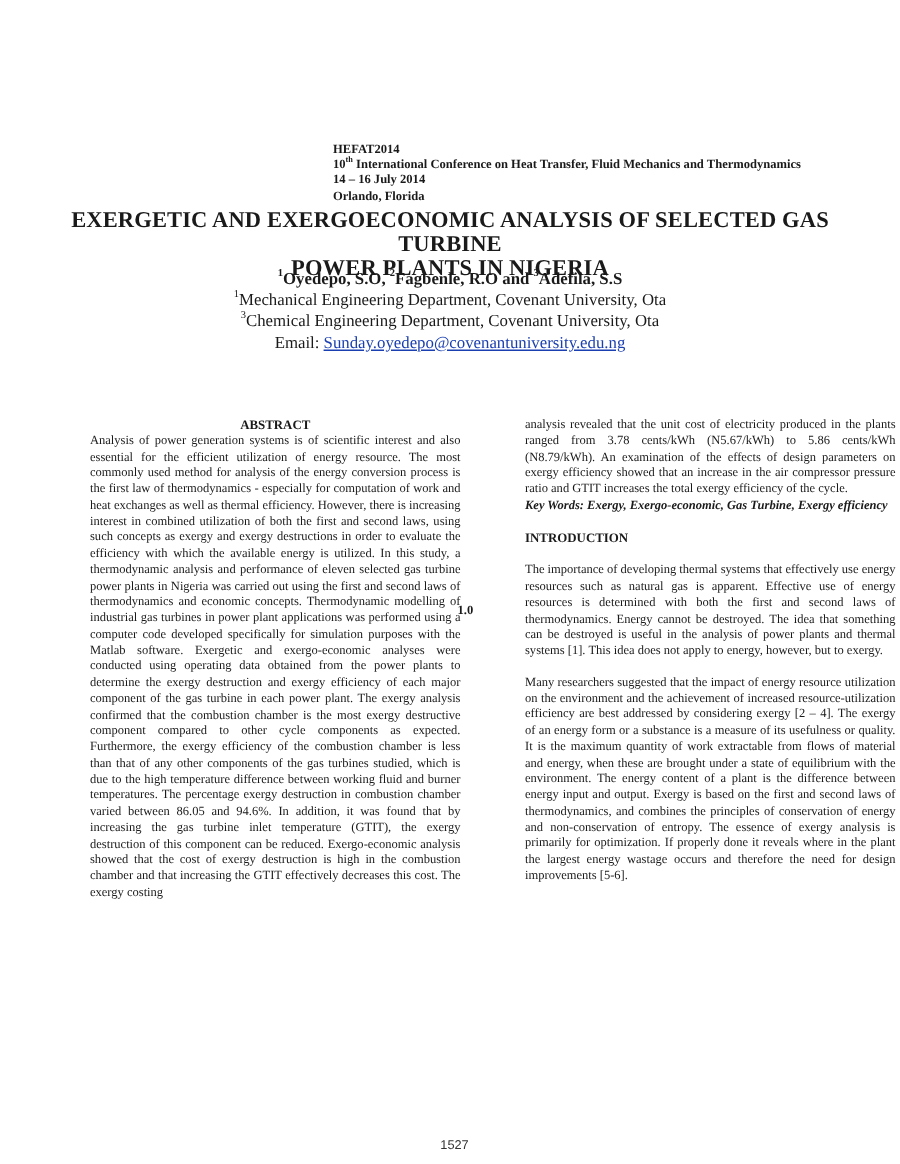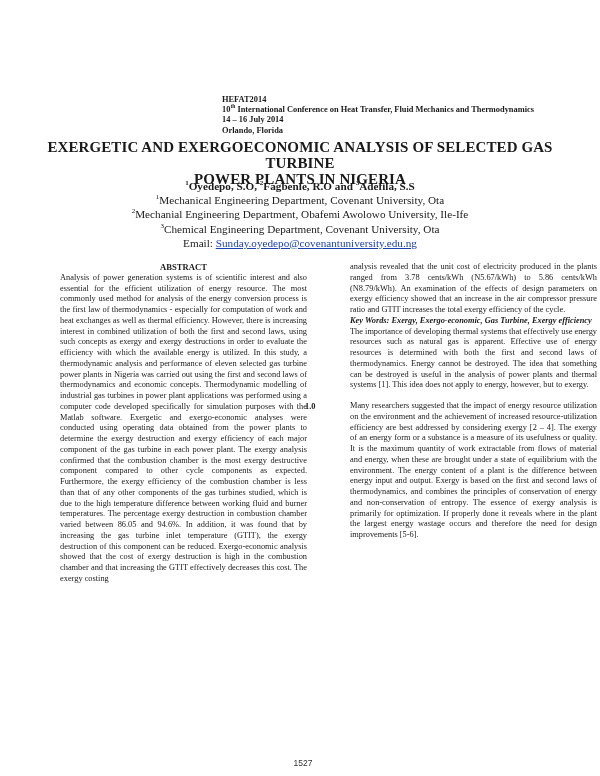--- a/index.html
+++ b/index.html
@@ -4,21 +4,21 @@
 <style>
   html, body { margin:0; padding:0; background:#ffffff; }
   body { width:600px; height:776px; position:relative; overflow:hidden; color:#1a1a1a; font-family:"Liberation Serif", serif; }
   .header { position:absolute; right:66px; top:95px; font-weight:bold; font-size:8.4px; line-height:10.2px;margin-left:42px; }
   .header sup { font-size:5.5px; vertical-align:super; line-height:0; }
   .title { position:absolute; left:40px; width:520px; top:139px; text-align:center; font-weight:bold; font-size:15px; line-height:16px; letter-spacing:0.1px; }
   .authors { position:absolute; left:40px; width:520px; top:179px; text-align:center; font-size:11.2px; line-height:14.2px; }
   .authors .names { font-weight:bold; }
   .authors sup { font-size:7px; line-height:0; }
   .authors a { color:#1a3fb0; text-decoration:underline; }
-  .col { position:absolute; top:262px; width:247px; font-size:8.35px; line-height:10.75px; text-align:justify; }
+  .col { position:absolute; top:278px; width:247px; font-size:8.35px; line-height:10.75px; text-align:justify; }
   .col.left { left:60px; }
   .col.right { left:310px;margin-left:40px; }
   .col p { margin:0; }
   .h-abstract { text-align:center; font-weight:bold; font-size:8.6px; margin-bottom:0; }
   .h-intro { font-weight:bold; font-size:8.6px; margin:10px 0 12px 0 !important; }
   .para-gap { margin-top:10px !important;font-family:Liberation Serif, serif; }
   .keywords { font-weight:bold;font-style:italic; }
   .sec-num { position:absolute; left:305px; top:402px; font-weight:bold; font-size:8.4px; }
   .page-num { position:absolute; left:0; width:536px; top:758px; text-align:center; font-family:"Liberation Sans", sans-serif; font-size:8.5px; color:#333;padding-left:35px; }
 </style>
@@ -35,32 +35,32 @@
 <div class="title">
   <div>EXERGETIC AND EXERGOECONOMIC ANALYSIS OF SELECTED GAS TURBINE</div>
   <div>POWER PLANTS IN NIGERIA</div>
 </div>
 
 <div class="authors">
   <div class="names">
     <sup>1</sup><span>Oyedepo, S.O, </span><sup>2</sup><span>Fagbenle, R.O and </span><sup>3</sup><span>Adefila, S.S</span>
   </div>
   <div><sup>1</sup><span>Mechanical Engineering Department, Covenant University, Ota</span></div>
-  <div><sup>2</sup><span>Mechanial Engineering Department, Obafemi Awolowo University, Ile-Ife</span></div>
   <div><sup>3</sup><span>Chemical Engineering Department, Covenant University, Ota</span></div>
   <div><span>Email: </span><a>Sunday.oyedepo@covenantuniversity.edu.ng</a></div>
 </div>
 
 <div class="col left">
   <p class="h-abstract">ABSTRACT</p>
   <p>Analysis of power generation systems is of scientific interest and also essential for the efficient utilization of energy resource. The most commonly used method for analysis of the energy conversion process is the first law of thermodynamics - especially for computation of work and heat exchanges as well as thermal efficiency. However, there is increasing interest in combined utilization of both the first and second laws, using such concepts as exergy and exergy destructions in order to evaluate the efficiency with which the available energy is utilized. In this study, a thermodynamic analysis and performance of eleven selected gas turbine power plants in Nigeria was carried out using the first and second laws of thermodynamics and economic concepts. Thermodynamic modelling of industrial gas turbines in power plant applications was performed using a computer code developed specifically for simulation purposes with the Matlab software. Exergetic and exergo-economic analyses were conducted using operating data obtained from the power plants to determine the exergy destruction and exergy efficiency of each major component of the gas turbine in each power plant. The exergy analysis confirmed that the combustion chamber is the most exergy destructive component compared to other cycle components as expected. Furthermore, the exergy efficiency of the combustion chamber is less than that of any other components of the gas turbines studied, which is due to the high temperature difference between working fluid and burner temperatures. The percentage exergy destruction in combustion chamber varied between 86.05 and 94.6%. In addition, it was found that by increasing the gas turbine inlet temperature (GTIT), the exergy destruction of this component can be reduced. Exergo-economic analysis showed that the cost of exergy destruction is high in the combustion chamber and that increasing the GTIT effectively decreases this cost. The exergy costing</p>
 </div>
 
 <div class="sec-num">1.0</div>
 
 <div class="col right">
   <p>analysis revealed that the unit cost of electricity produced in the plants ranged from 3.78 cents/kWh (N5.67/kWh) to 5.86 cents/kWh (N8.79/kWh). An examination of the effects of design parameters on exergy efficiency showed that an increase in the air compressor pressure ratio and GTIT increases the total exergy efficiency of the cycle.</p>
   <p class="keywords">Key Words: Exergy, Exergo-economic, Gas Turbine, Exergy efficiency</p>
+  <p class="h-intro">INTRODUCTION</p>
   <p>The importance of developing thermal systems that effectively use energy resources such as natural gas is apparent. Effective use of energy resources is determined with both the first and second laws of thermodynamics. Energy cannot be destroyed. The idea that something can be destroyed is useful in the analysis of power plants and thermal systems [1]. This idea does not apply to energy, however, but to exergy.</p>
   <p class="para-gap">Many researchers suggested that the impact of energy resource utilization on the environment and the achievement of increased resource-utilization efficiency are best addressed by considering exergy [2 – 4]. The exergy of an energy form or a substance is a measure of its usefulness or quality. It is the maximum quantity of work extractable from flows of material and energy, when these are brought under a state of equilibrium with the environment. The energy content of a plant is the difference between energy input and output. Exergy is based on the first and second laws of thermodynamics, and combines the principles of conservation of energy and non-conservation of entropy. The essence of exergy analysis is primarily for optimization. If properly done it reveals where in the plant the largest energy wastage occurs and therefore the need for design improvements [5-6].</p>
 </div>
 
 <div class="page-num">1527</div>
 
 </body></html>

